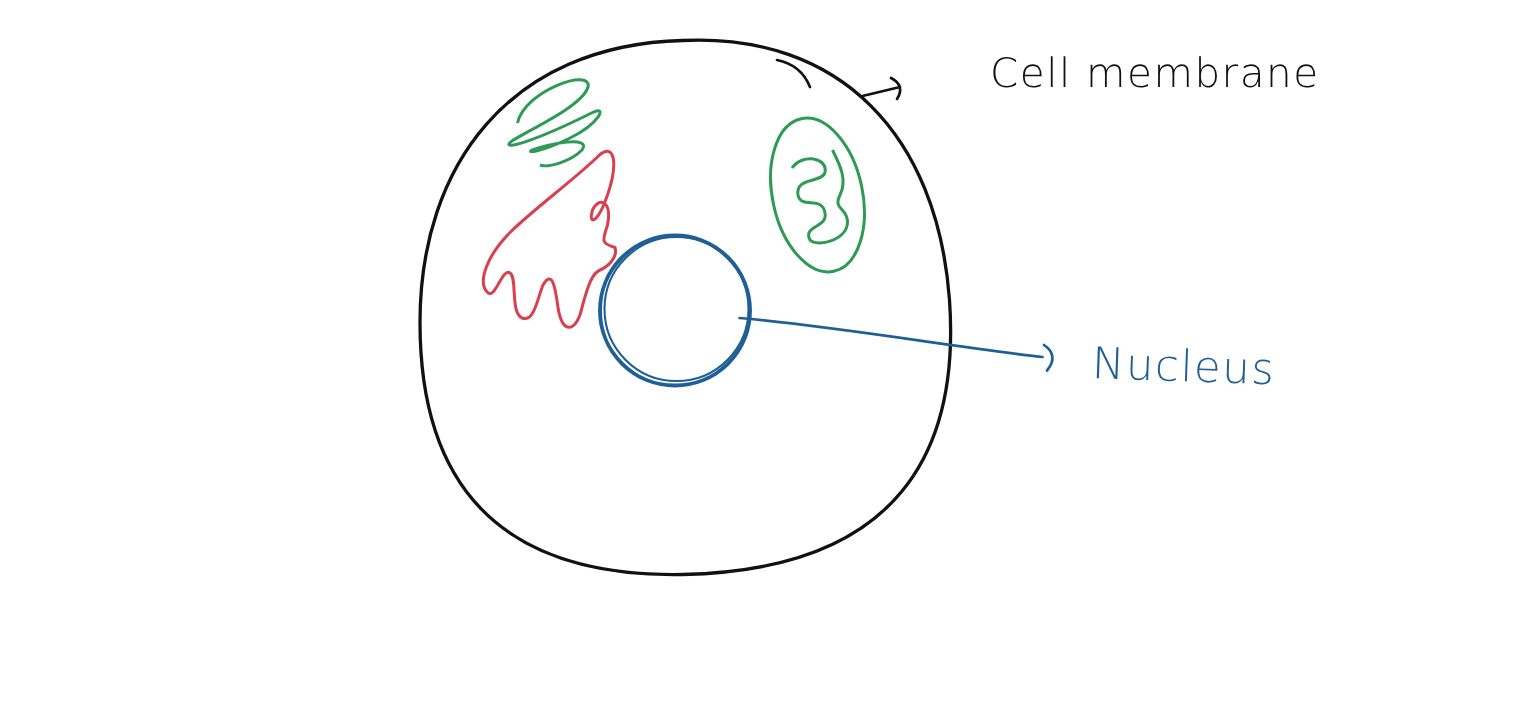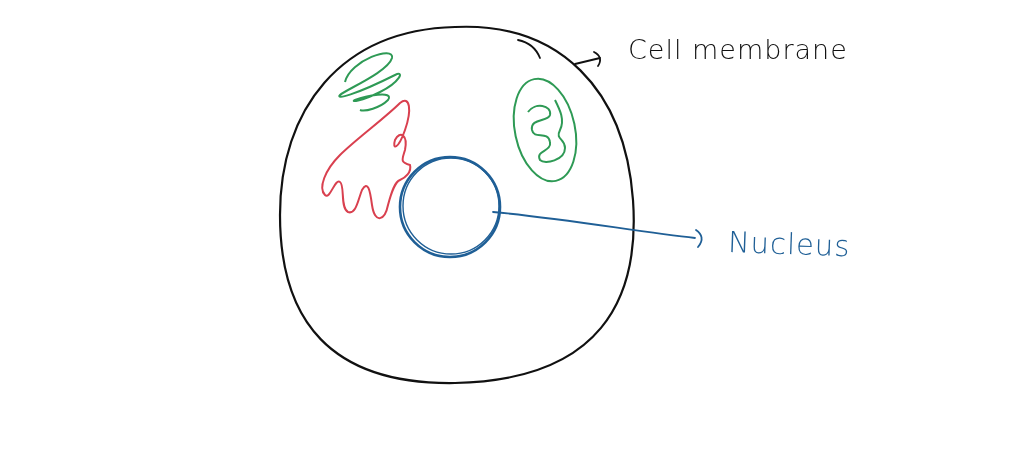--- a/index.html
+++ b/index.html
@@ -5,21 +5,21 @@
     html, body { margin: 0; padding: 0; background: #ffffff; }
     body { width: 1024px; height: 470px; overflow: hidden; position: relative; }
     svg.canvas { position: absolute; left: 0; top: 0; width: 1024px; height: 470px; }
     .label {
       position: absolute;
       font-family: "DejaVu Sans", sans-serif;
       font-weight: 300;
       letter-spacing: 1px;
       white-space: nowrap;
     }
-    .label-membrane { left: 628px; top: 34px; font-size: 27px; color: #111111; }
+    .label-membrane { left: 660px; top: 34px; font-size: 27px; color: #111111; }
     .label-nucleus { left: 728px; top: 225px; font-size: 29px; color: #1f5f96; transform: rotate(2deg); transform-origin: left center; }
   </style>
 </head>
 <body>
 
 <svg class="canvas" viewBox="0 0 1024 470" xmlns="http://www.w3.org/2000/svg">
 
   <path d="M 455 27 C 560 22, 625 90, 633 200 C 640 300, 600 380, 455 383 C 330 385, 280 320, 280 215 C 280 110, 340 30, 455 27 Z" fill="none" stroke="#111111" stroke-width="2.2"></path>
 
   <g fill="none" stroke="#111111" stroke-width="1.8" stroke-linecap="round">

